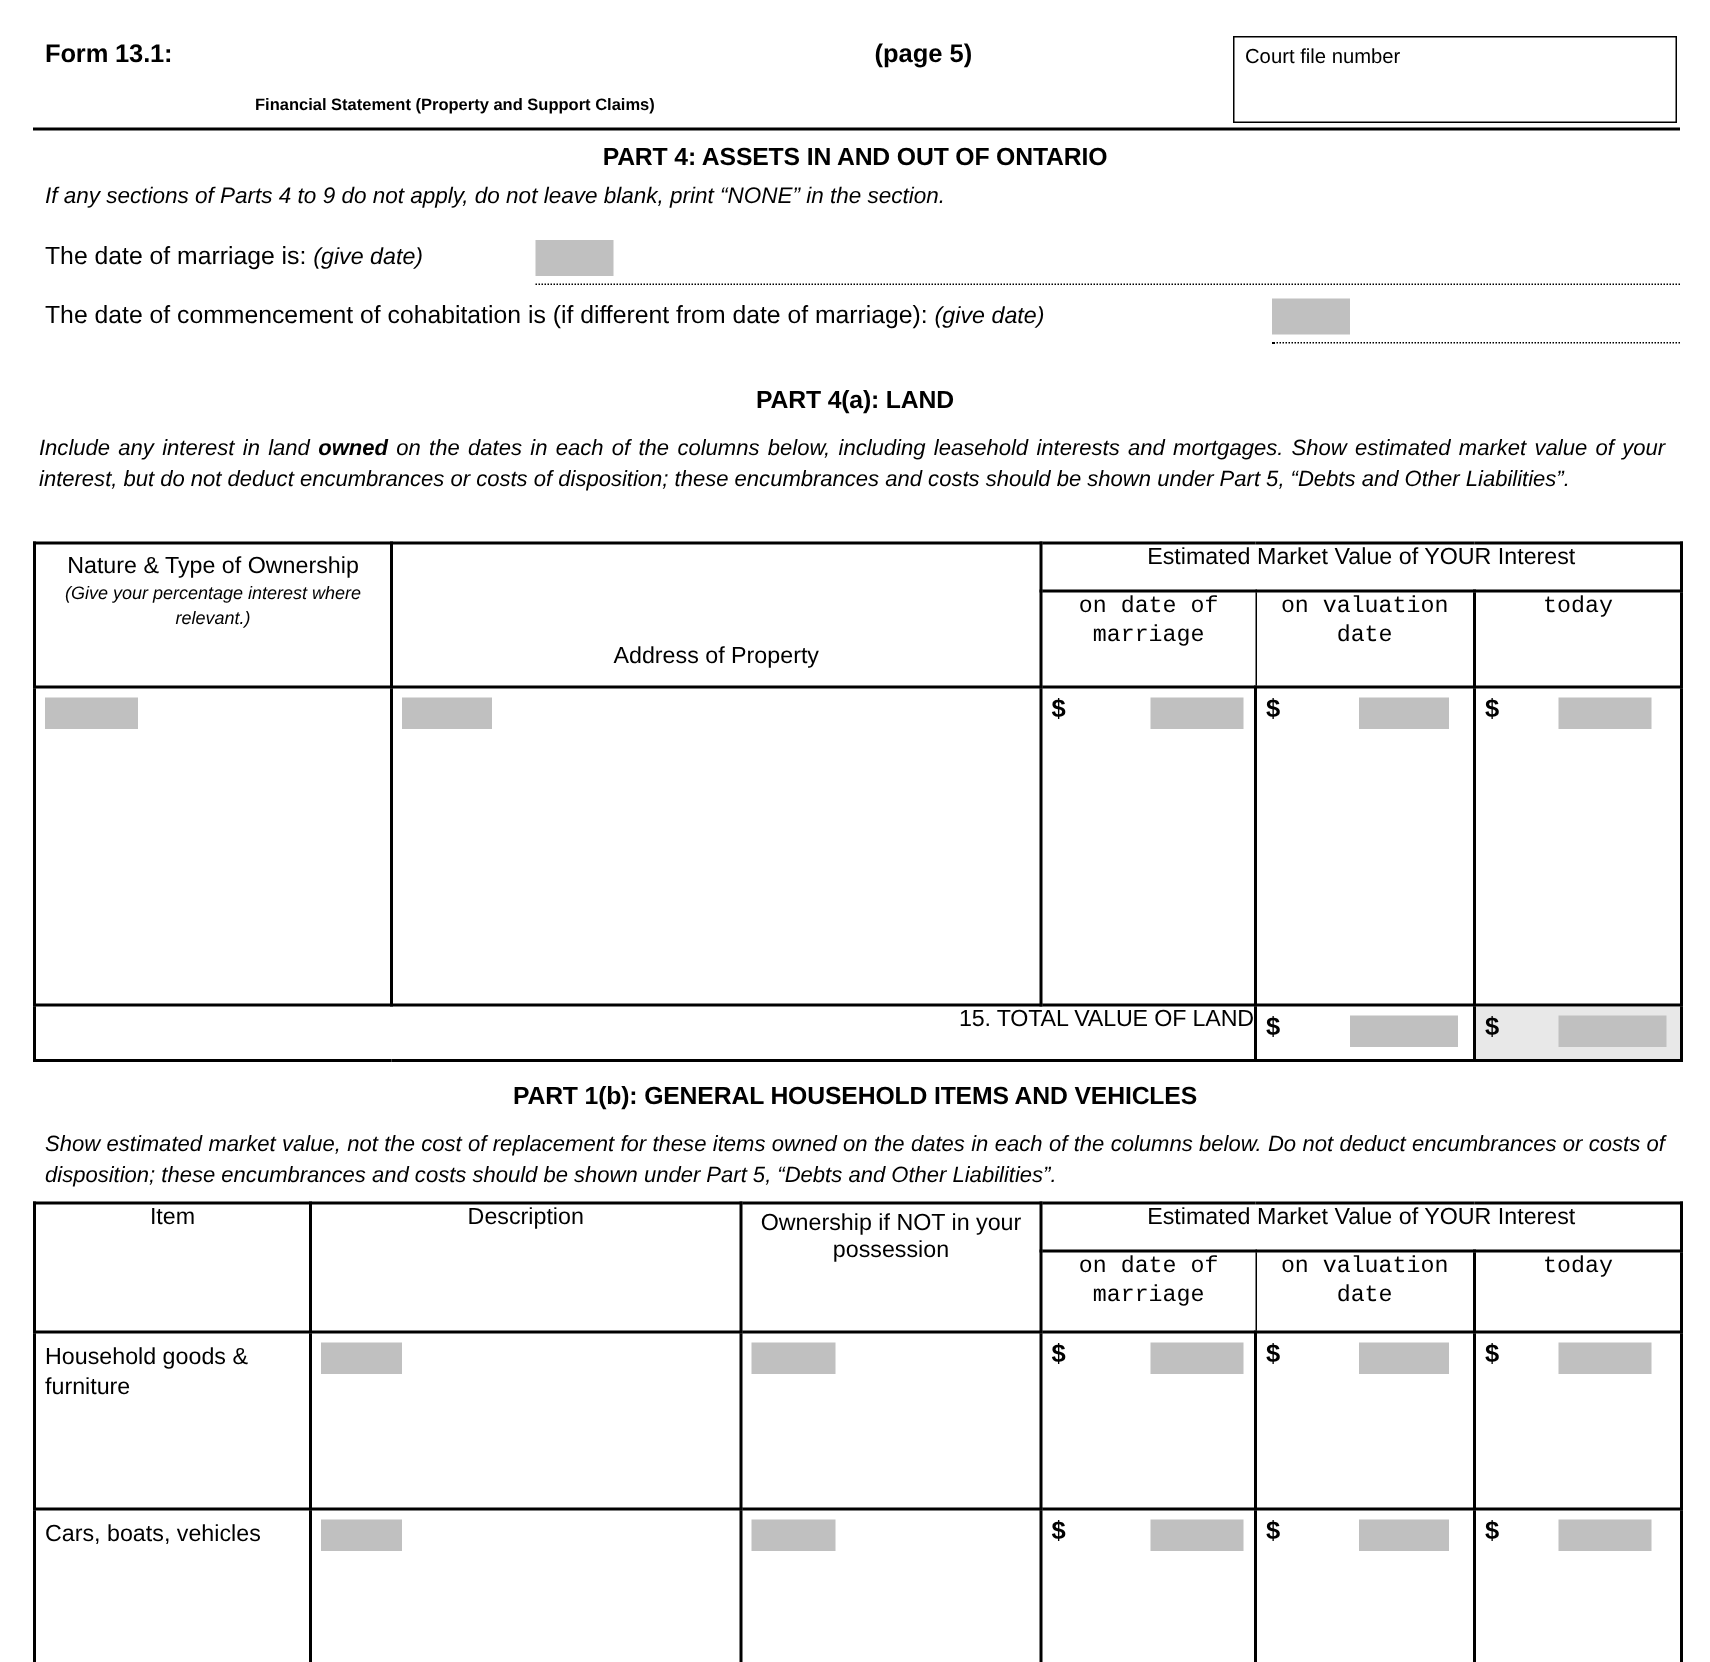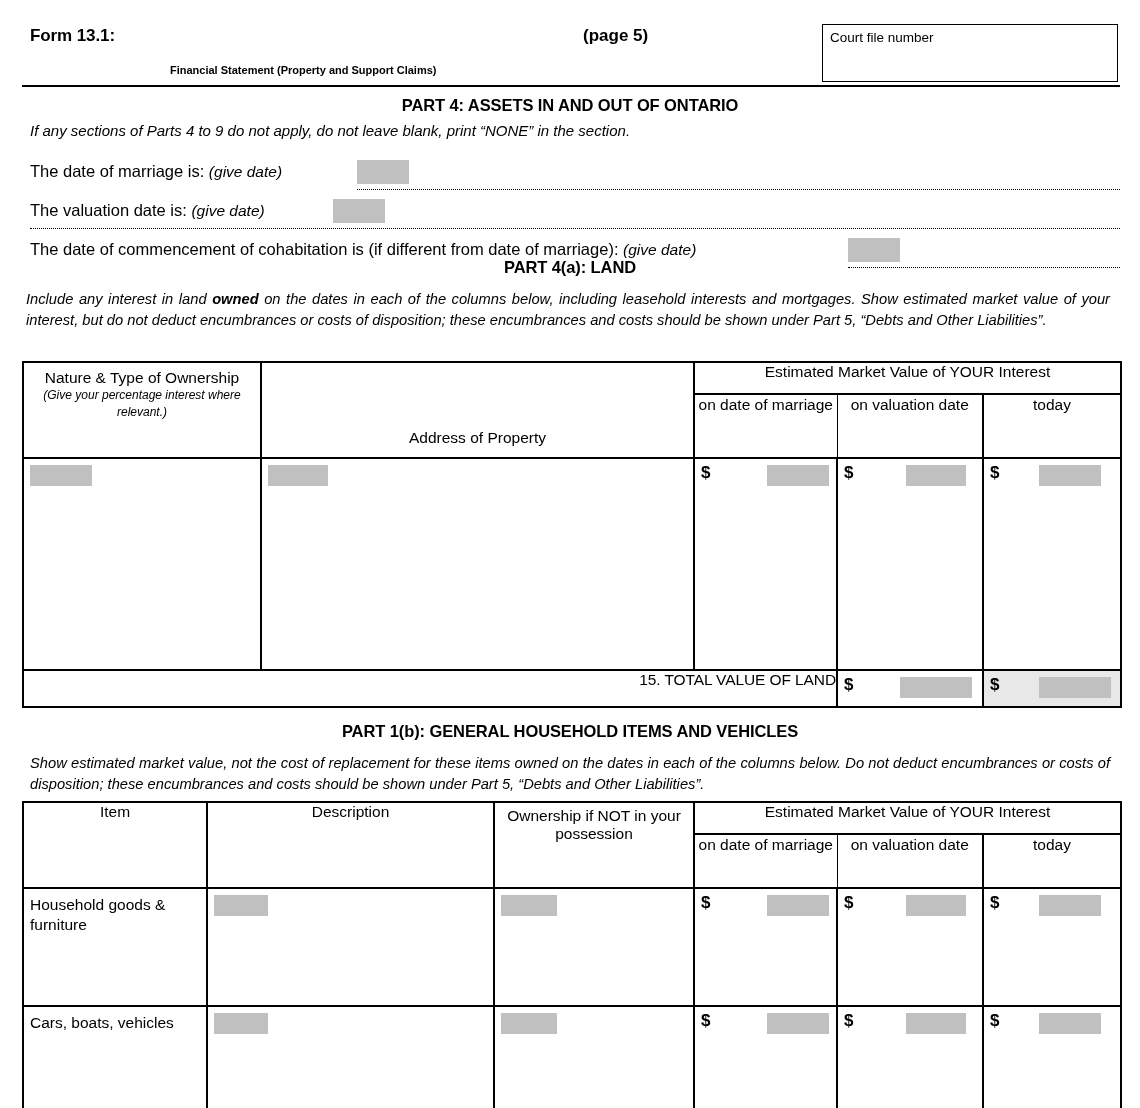--- a/index.html
+++ b/index.html
@@ -147,20 +147,21 @@
     font-weight: bold;
     font-size: 16.5px;
     vertical-align: middle;
   }
   .th-sub {
     text-align: center;
     font-weight: bold;
     font-size: 15.5px;
     vertical-align: middle;
     line-height: 19px;
+    font-family: Liberation Mono, monospace;
   }
   .th-small-it {
     font-style: italic;
     font-weight: normal;
     font-size: 12px;
     line-height: 17px;
   }
   .cell-pad { padding: 6px 6px 0 6px; }
 
   .gray-chip {
@@ -224,28 +225,20 @@
 
     <div class="date-line" style="margin:13px 0 0 30px; width:1090px;">
       <div class="dl-text">
         <span>The date of marriage is:</span>
         <i>(give date)</i>
       </div>
       <div class="date-field" style="left:327px;"></div>
       <div class="dotted" style="left:327px; width:763px;"></div>
     </div>
 
-    <div class="date-line" style="margin:3px 0 0 30px; width:1090px;">
-      <div class="dl-text">
-        <span>The valuation date is:</span>
-        <i>(give date)</i>
-      </div>
-      <div class="date-field" style="left:303px;"></div>
-      <div class="dotted" style="left:0px; width:1090px;"></div>
-    </div>
 
     <div class="date-line" style="margin:3px 0 0 30px; width:1090px;">
       <div class="dl-text">
         <span>The date of commencement of cohabitation is (if different from date of marriage):</span>
         <i>(give date)</i>
       </div>
       <div class="date-field" style="left:818px;"></div>
       <div class="dotted" style="left:818px; width:272px;"></div>
     </div>
   </div>

